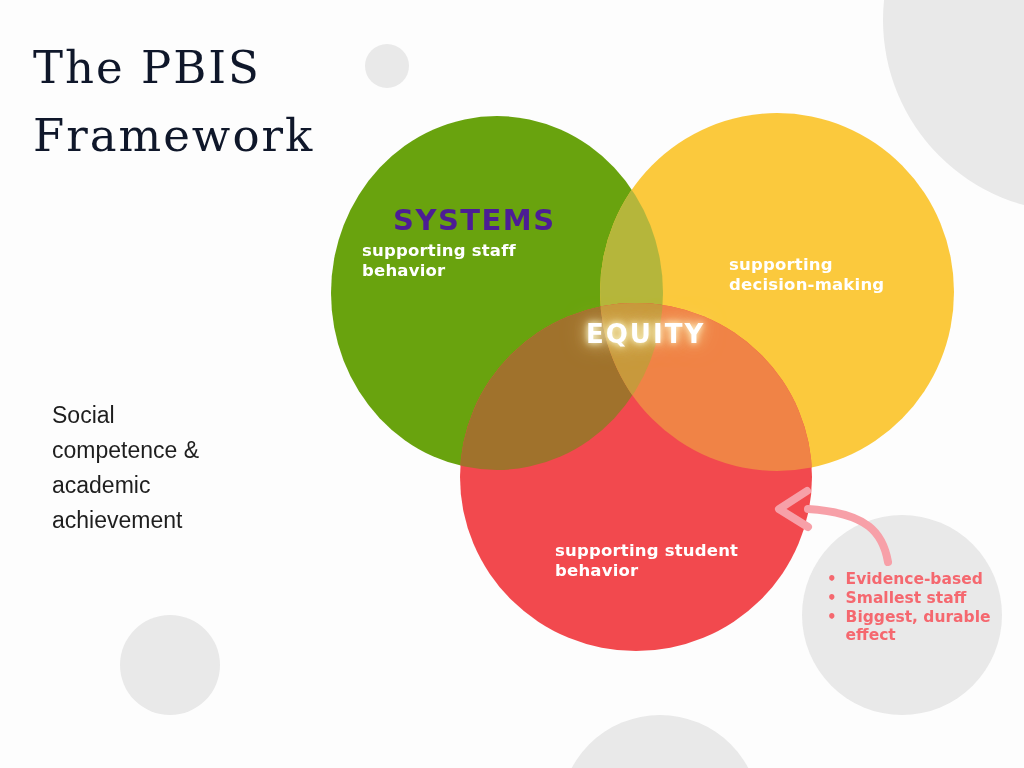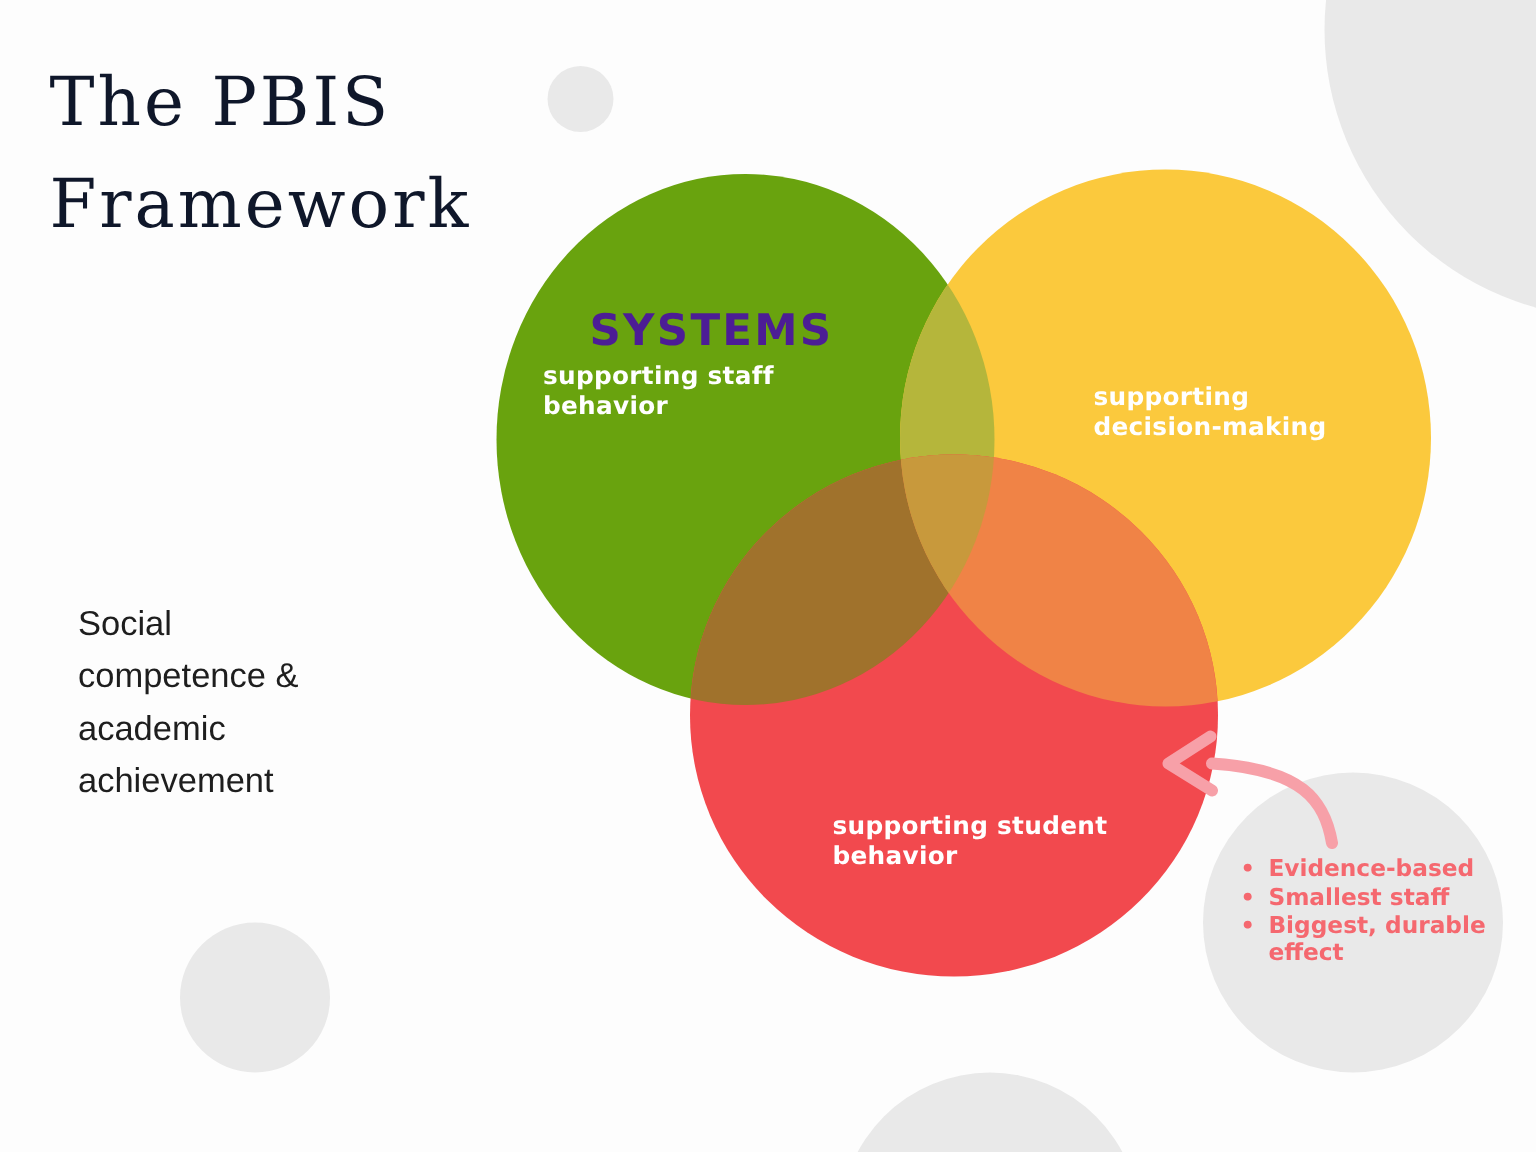--- a/index.html
+++ b/index.html
@@ -117,20 +117,21 @@
   <div class="txt circle-label lbl-systems">SYSTEMS</div>
   <div class="txt circle-sub sub-systems">supporting staff
 behavior</div>
 
   <div class="txt circle-sub sub-data">supporting
 decision-making</div>
 
   <div class="txt circle-sub sub-practices">supporting student
 behavior</div>
 
+  <div class="txt lbl-equity">EQUITY</div>
 
   <div class="callout-list">
     <div class="callout-item">
       <span class="dot">•</span>
       <span>Evidence-based</span>
     </div>
     <div class="callout-item">
       <span class="dot">•</span>
       <span>Smallest staff</span>
     </div>

